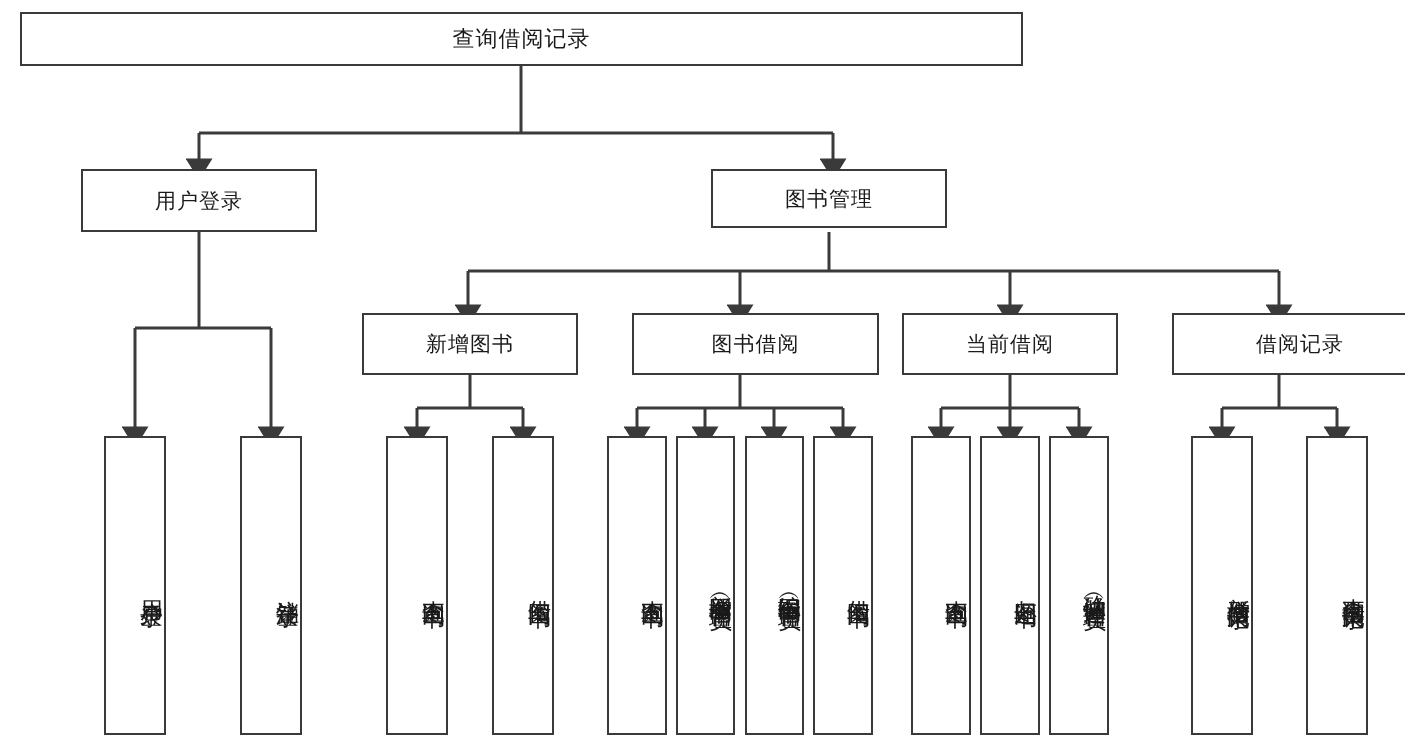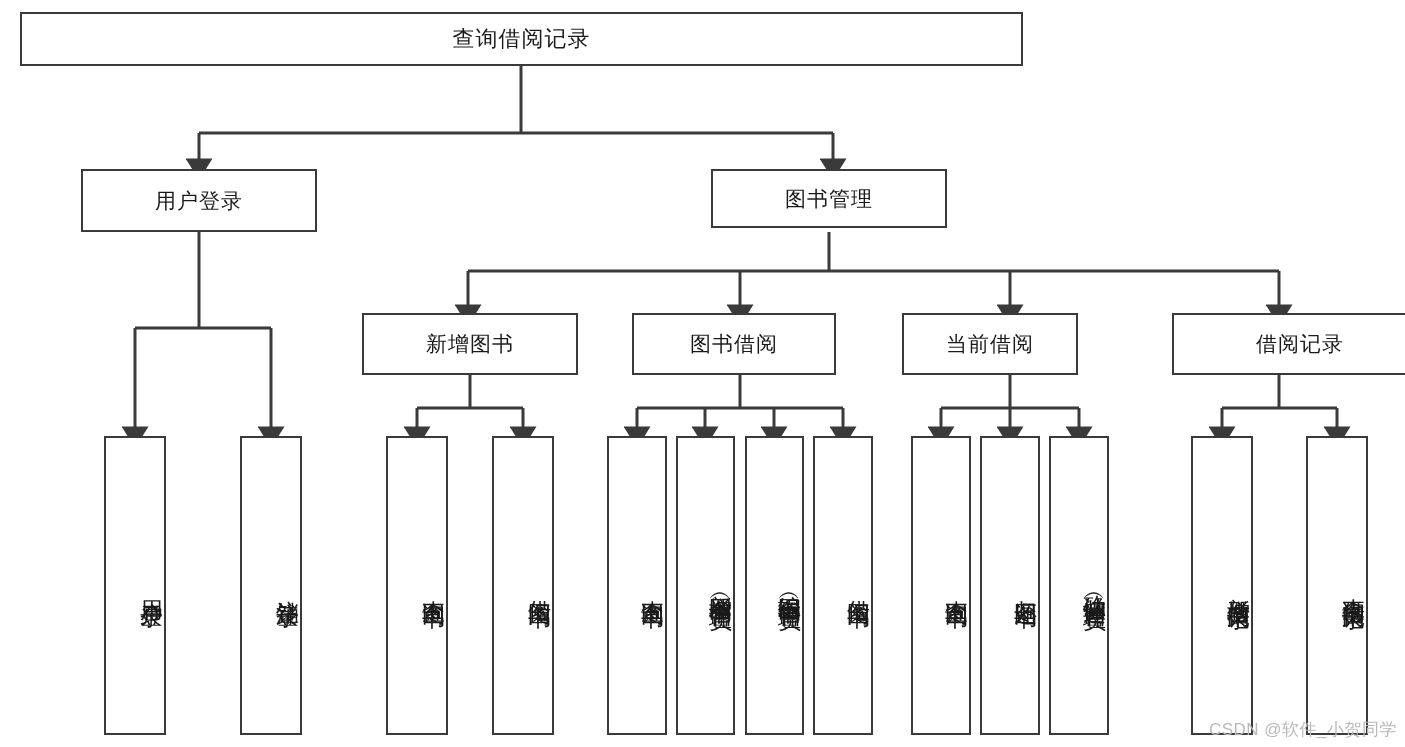--- a/index.html
+++ b/index.html
@@ -103,36 +103,35 @@
       <path d="M1337,408 L1337,430" marker-end="url(#ah)"></path>
     </g>
   </svg>
 
   <div class="node h root" style="left:20px;top:12px;width:1003px;height:54px;">查询借阅记录</div>
 
   <div class="node h" style="left:81px;top:169px;width:236px;height:63px;">用户登录</div>
   <div class="node h" style="left:711px;top:169px;width:236px;height:59px;">图书管理</div>
 
   <div class="node h" style="left:362px;top:313px;width:216px;height:62px;">新增图书</div>
-  <div class="node h" style="left:632px;top:313px;width:204px;height:62px;">图书借阅</div>
-  <div class="node h" style="left:902px;top:313px;width:176px;height:62px;">当前借阅</div>
+  <div class="node h" style="left:632px;top:313px;width:247px;height:62px;">图书借阅</div>
+  <div class="node h" style="left:902px;top:313px;width:216px;height:62px;">当前借阅</div>
   <div class="node h" style="left:1172px;top:313px;width:256px;height:62px;">借阅记录</div>
 
   <div class="node v" style="left:104px;top:436px;width:62px;height:299px;">用户登录</div>
   <div class="node v" style="left:240px;top:436px;width:62px;height:299px;">注销登录</div>
 
   <div class="node v" style="left:386px;top:436px;width:62px;height:299px;">查询图书</div>
   <div class="node v" style="left:492px;top:436px;width:62px;height:299px;">借阅图书</div>
 
   <div class="node v" style="left:607px;top:436px;width:60px;height:299px;">查询图书</div>
   <div class="node v" style="left:676px;top:436px;width:59px;height:299px;">新增图书（管理员）</div>
   <div class="node v" style="left:745px;top:436px;width:59px;height:299px;">编辑图书（管理员）</div>
   <div class="node v" style="left:813px;top:436px;width:60px;height:299px;">借阅图书</div>
 
   <div class="node v" style="left:911px;top:436px;width:60px;height:299px;">查询图书</div>
   <div class="node v" style="left:980px;top:436px;width:60px;height:299px;">归还图书</div>
   <div class="node v" style="left:1049px;top:436px;width:60px;height:299px;">确认归还（管理员）</div>
 
   <div class="node v" style="left:1191px;top:436px;width:62px;height:299px;">新增借阅记录</div>
   <div class="node v" style="left:1306px;top:436px;width:62px;height:299px;">查询借阅记录</div>
 
-  <div class="watermark">CSDN @软件_小贺同学</div>
 </div>
 
 </body></html>

